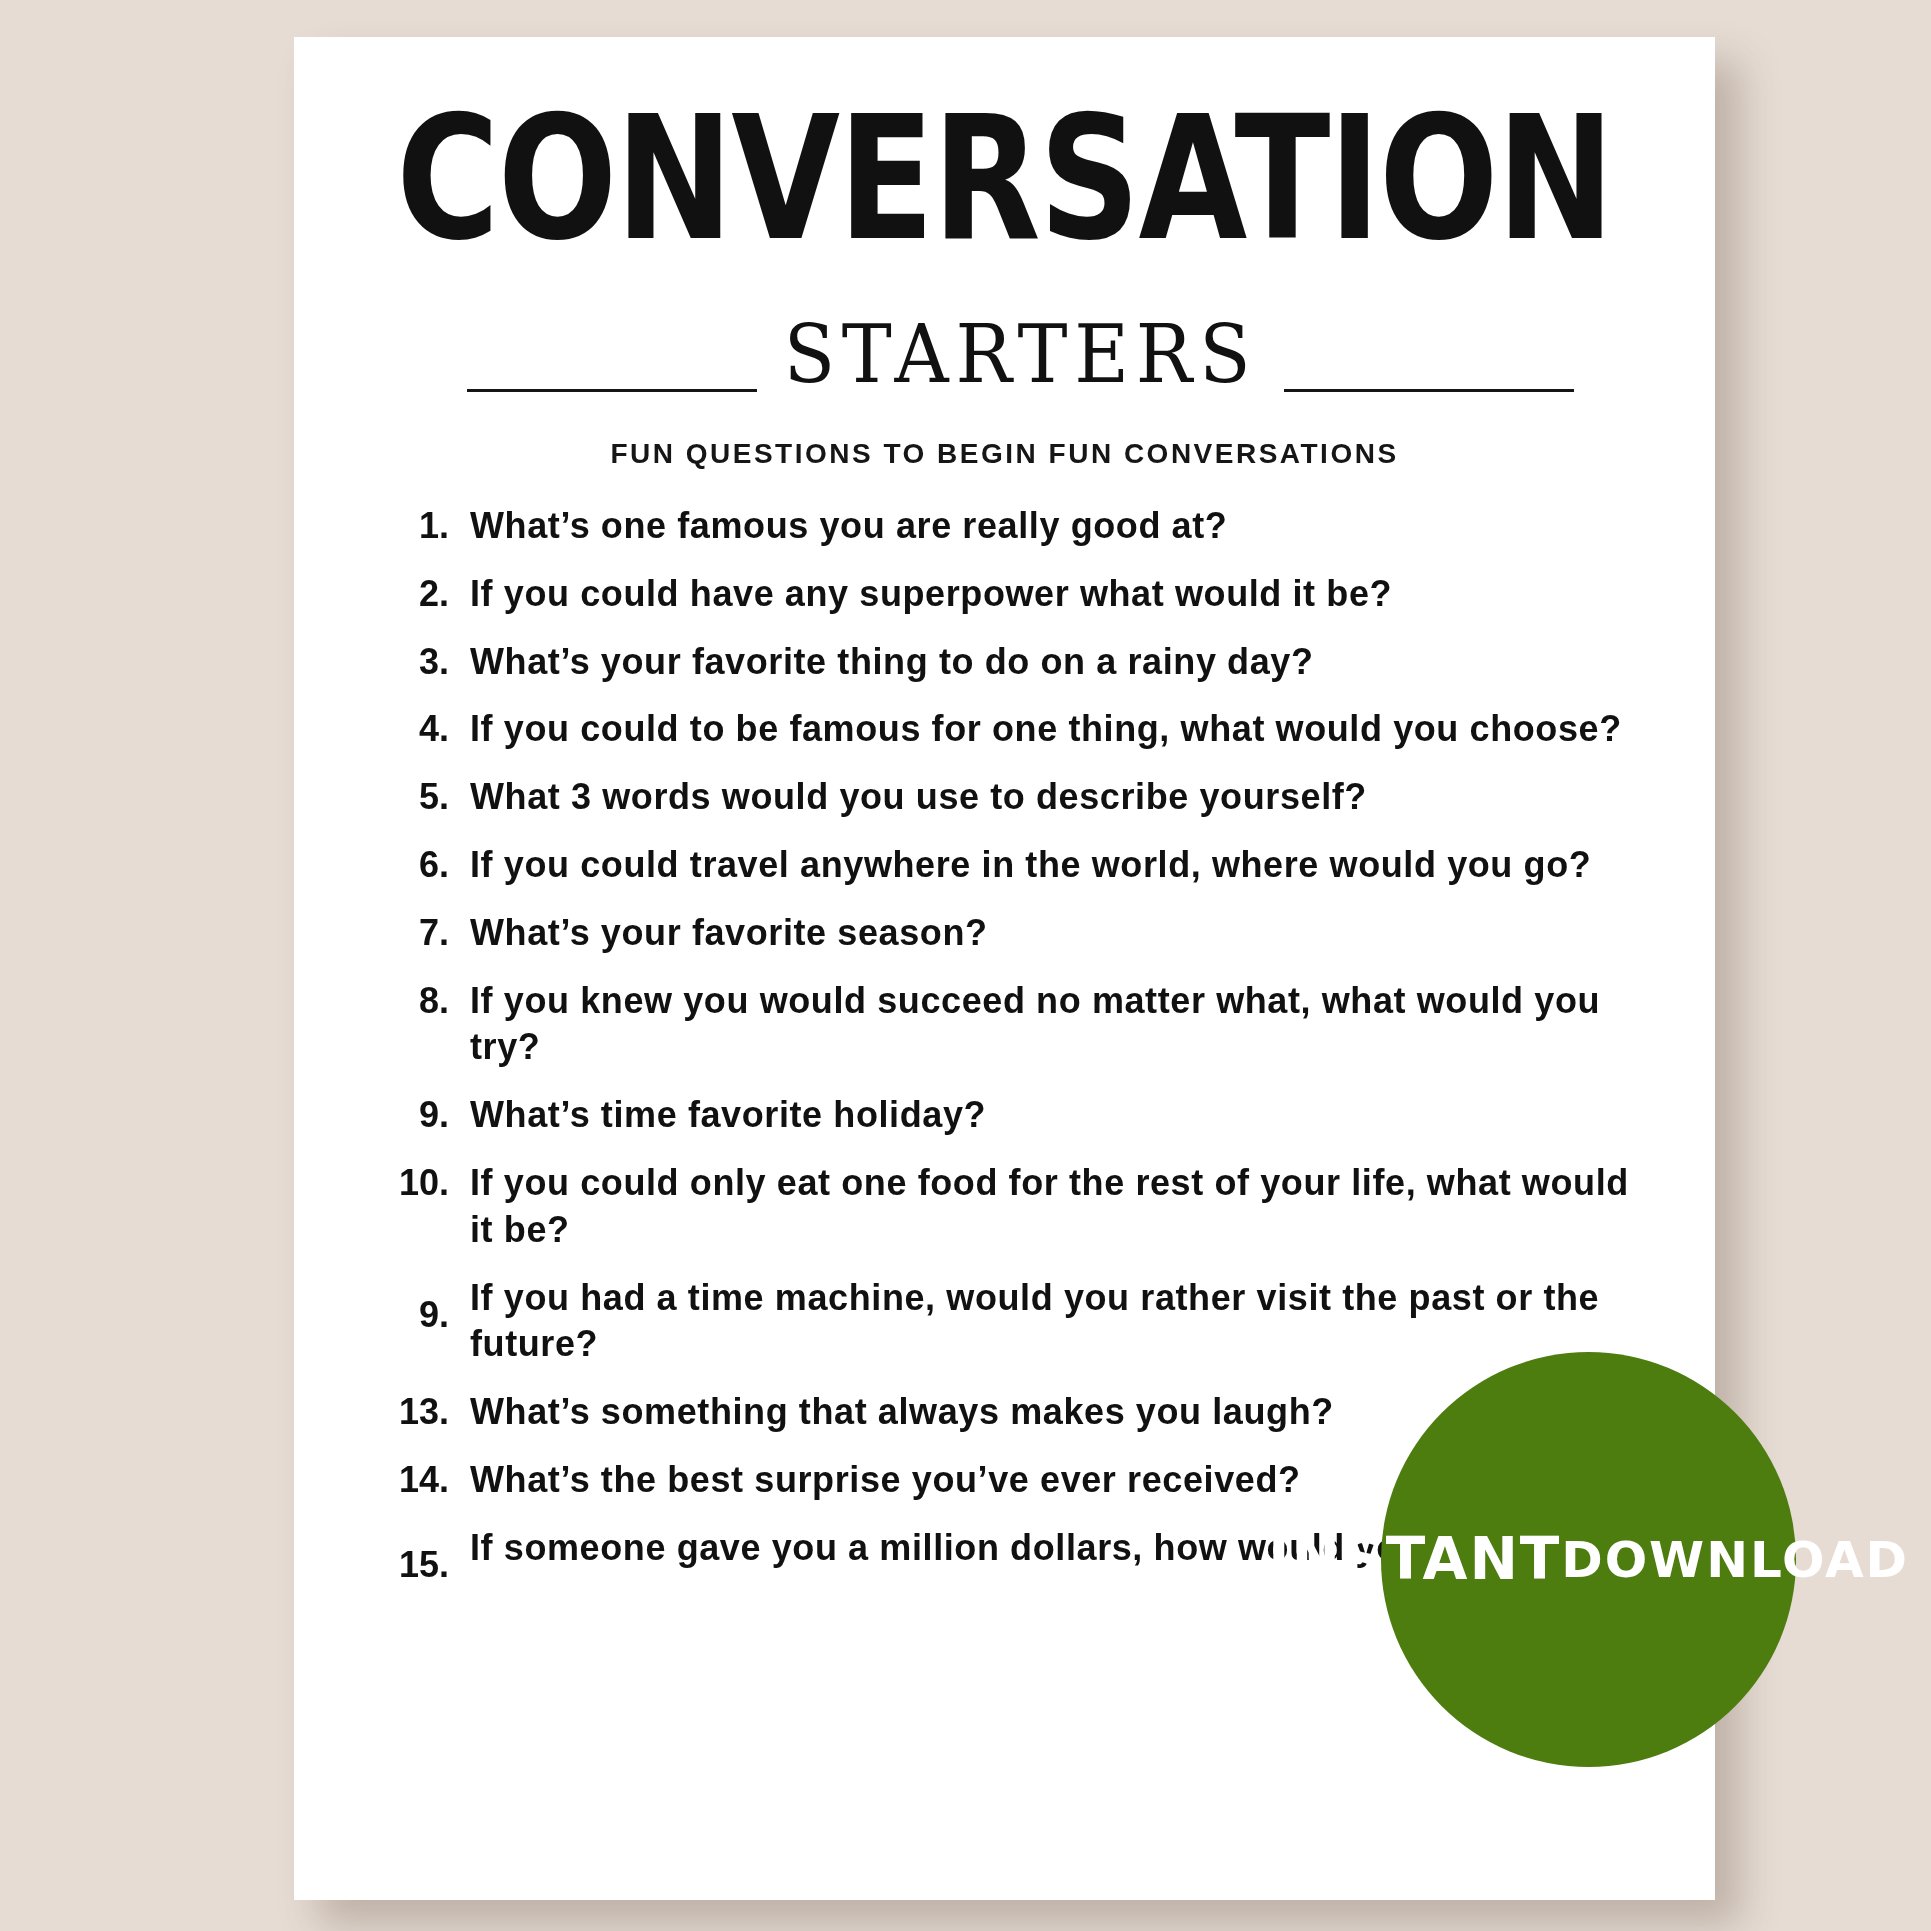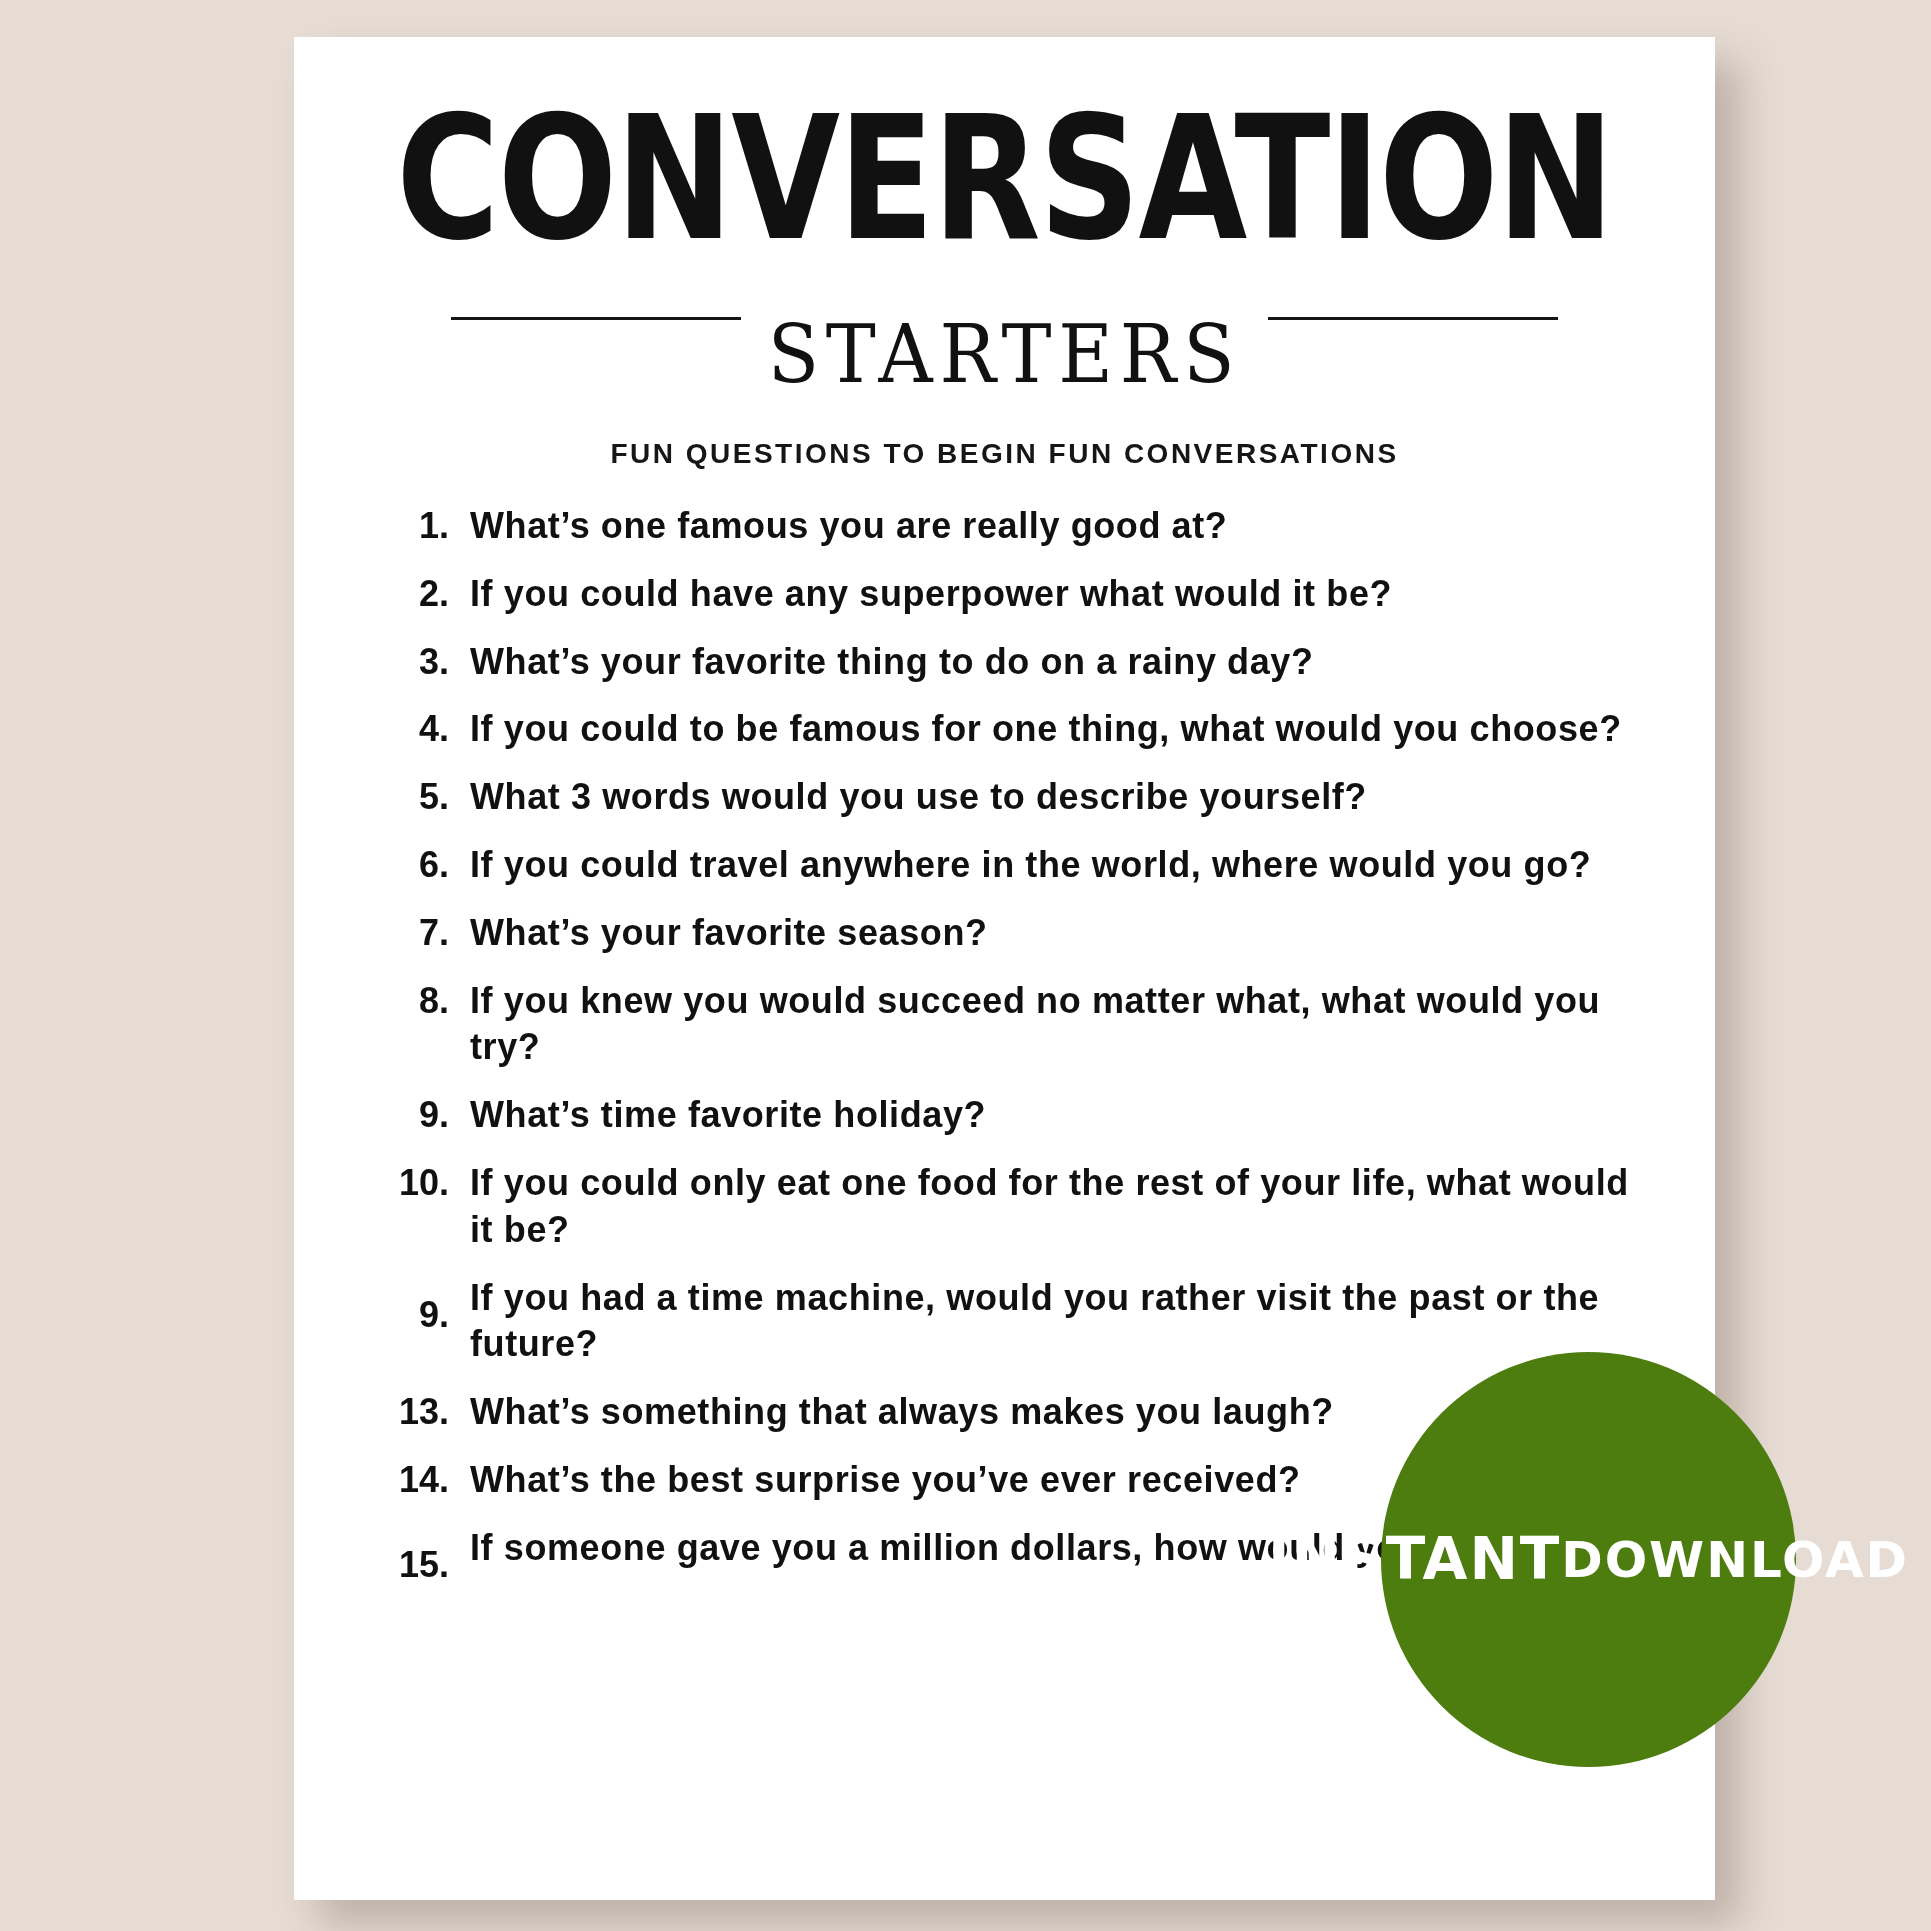--- a/index.html
+++ b/index.html
@@ -53,24 +53,24 @@
     letter-spacing: -1.9px;
     line-height: 1;
     color: #111111;
     transform: scaleY(1.18) scaleX(0.97);
     transform-origin: 50% 0%;
   }
 
   .subtitle-row {
     position: absolute;
     top: 280px;
-    left: 0;
+    left: 16px;
     width: 1421px;
     display: flex;
-    align-items: flex-start;
+    align-items: flex-end;
     justify-content: center;
     gap: 27px;
   }
   .rule {
     height: 2.9px;
     background: #151515;
     width: 290px;
   }
   .subtitle {
     font-family: "DejaVu Serif", serif;

